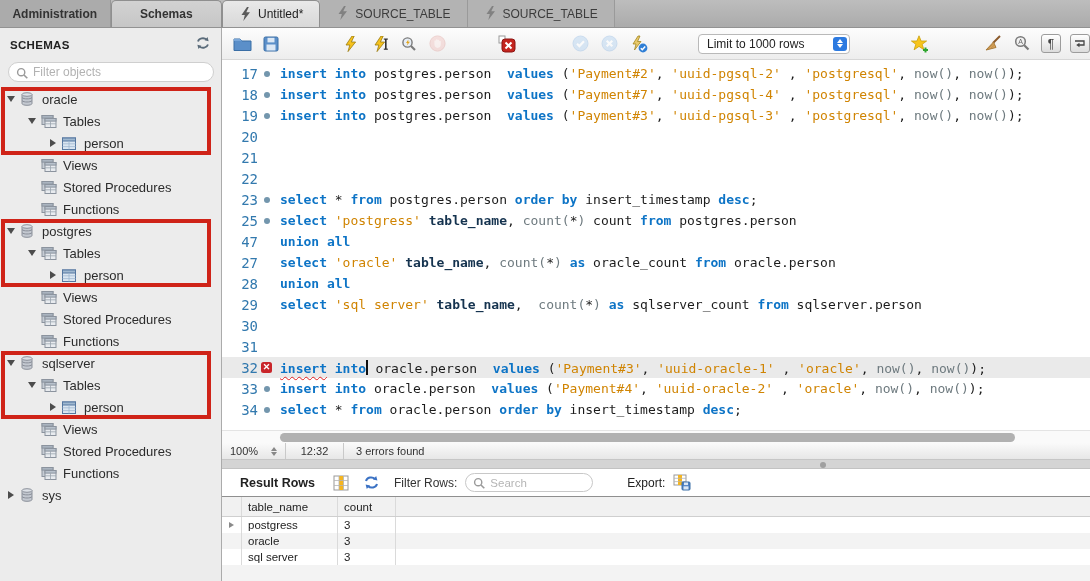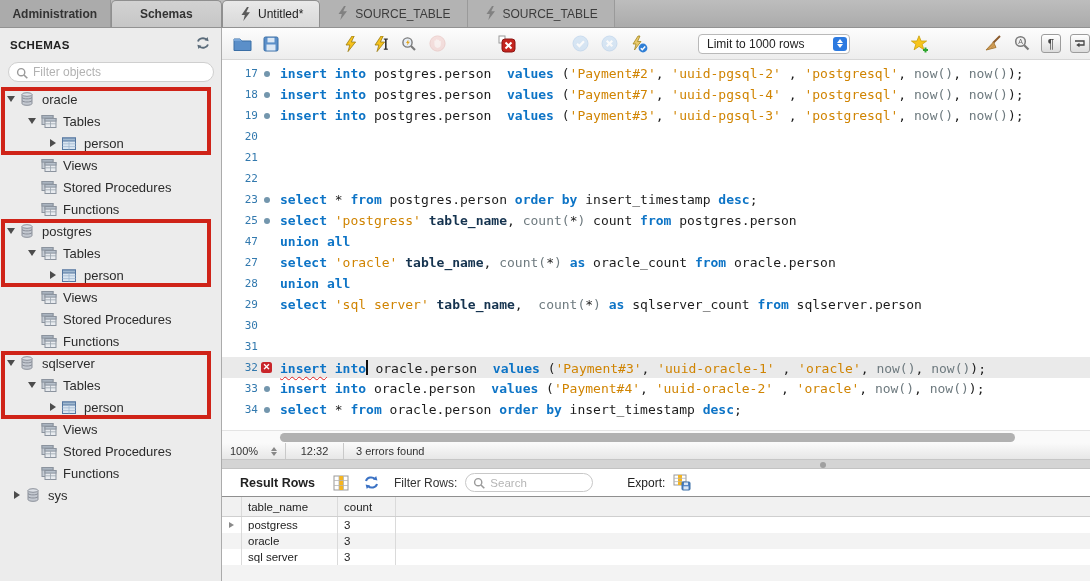--- a/index.html
+++ b/index.html
@@ -64,21 +64,21 @@
              border-radius:3px; display:flex; flex-direction:column; align-items:center; justify-content:center; gap:1px; }
   .limitdd .stepper i { display:block; width:0; height:0; border-left:3px solid transparent; border-right:3px solid transparent; }
   .limitdd .stepper i.up { border-bottom:4px solid #fff; }
   .limitdd .stepper i.dn { border-top:4px solid #fff; }
 
   
   .codearea { position:relative; height:383px; background:#fff; overflow:hidden; }
   .codelines { padding-top:3px; font-family:"DejaVu Sans Mono", monospace; font-size:13px; }
   .code-line { height:21px; display:flex; align-items:center; white-space:pre; }
   .code-line.current { background:#eaeaea; }
-  .lnum { width:36px; text-align:right; color:#3279ae; font-size:11px; flex:none;
+  .lnum { width:36px; text-align:right; color:#3279ae; font-size:14px; flex:none;
           font-family:"DejaVu Sans Mono", monospace; }
   .marker { width:17px; flex:none; display:inline-flex; justify-content:center; align-items:center; }
   .dot { width:6px; height:6px; border-radius:50%; background:#7396ad; }
   .errbadge { width:11px; height:11px; border-radius:2.5px; background:#c9252a; color:#fff;
               font-size:9px; line-height:11px; text-align:center; font-weight:bold;
               font-family:"Liberation Sans", sans-serif; }
   .codetext { margin-left:5px; }
   .kw { color:#0d74c6; font-weight:bold; }
   .str { color:#d08402; }
   .fn { color:#6e7a7f; }
@@ -423,21 +423,21 @@
             <svg width="17" height="15" viewBox="0 0 17 15" xmlns="http://www.w3.org/2000/svg">
               <rect x="2" y="1.5" width="11" height="9" fill="#c6ccd4" stroke="#8b939e"></rect>
               <rect x="2" y="1.5" width="11" height="2.6" fill="#aab4c0" stroke="#8b939e"></rect>
               <rect x="5" y="4.5" width="11" height="9" fill="#e8ebef" stroke="#8b939e"></rect>
               <rect x="5" y="4.5" width="11" height="2.6" fill="#b8c1cc" stroke="#8b939e"></rect>
               <path d="M5 9.8 h11 M10.5 7.1 v6.4" stroke="#9aa4af" stroke-width="0.8"></path>
             </svg>
           </span>
           <span>Functions</span>
         </div>
-        <div class="tree-row" style="padding-left: 12px;">
+        <div class="tree-row" style="padding-left: 6px;">
           <span class="arr">
             <i class="arr-right"></i>
           </span>
           <span class="tico" style="display: inline-flex;">
             <svg width="16" height="16" viewBox="0 0 16 16" xmlns="http://www.w3.org/2000/svg">
               <path d="M3 3.5 v9 c0 1 2.2 1.8 5 1.8 s5-.8 5-1.8 v-9" fill="#c3c8d0" stroke="#8a8f99"></path>
               <ellipse cx="8" cy="3.5" rx="5" ry="1.8" fill="#dde1e7" stroke="#8a8f99"></ellipse>
               <path d="M3 6.6 c1 .9 2.8 1.3 5 1.3 s4-.4 5-1.3 M3 9.7 c1 .9 2.8 1.3 5 1.3 s4-.4 5-1.3" stroke="#8a8f99" fill="none"></path>
             </svg>
           </span>

